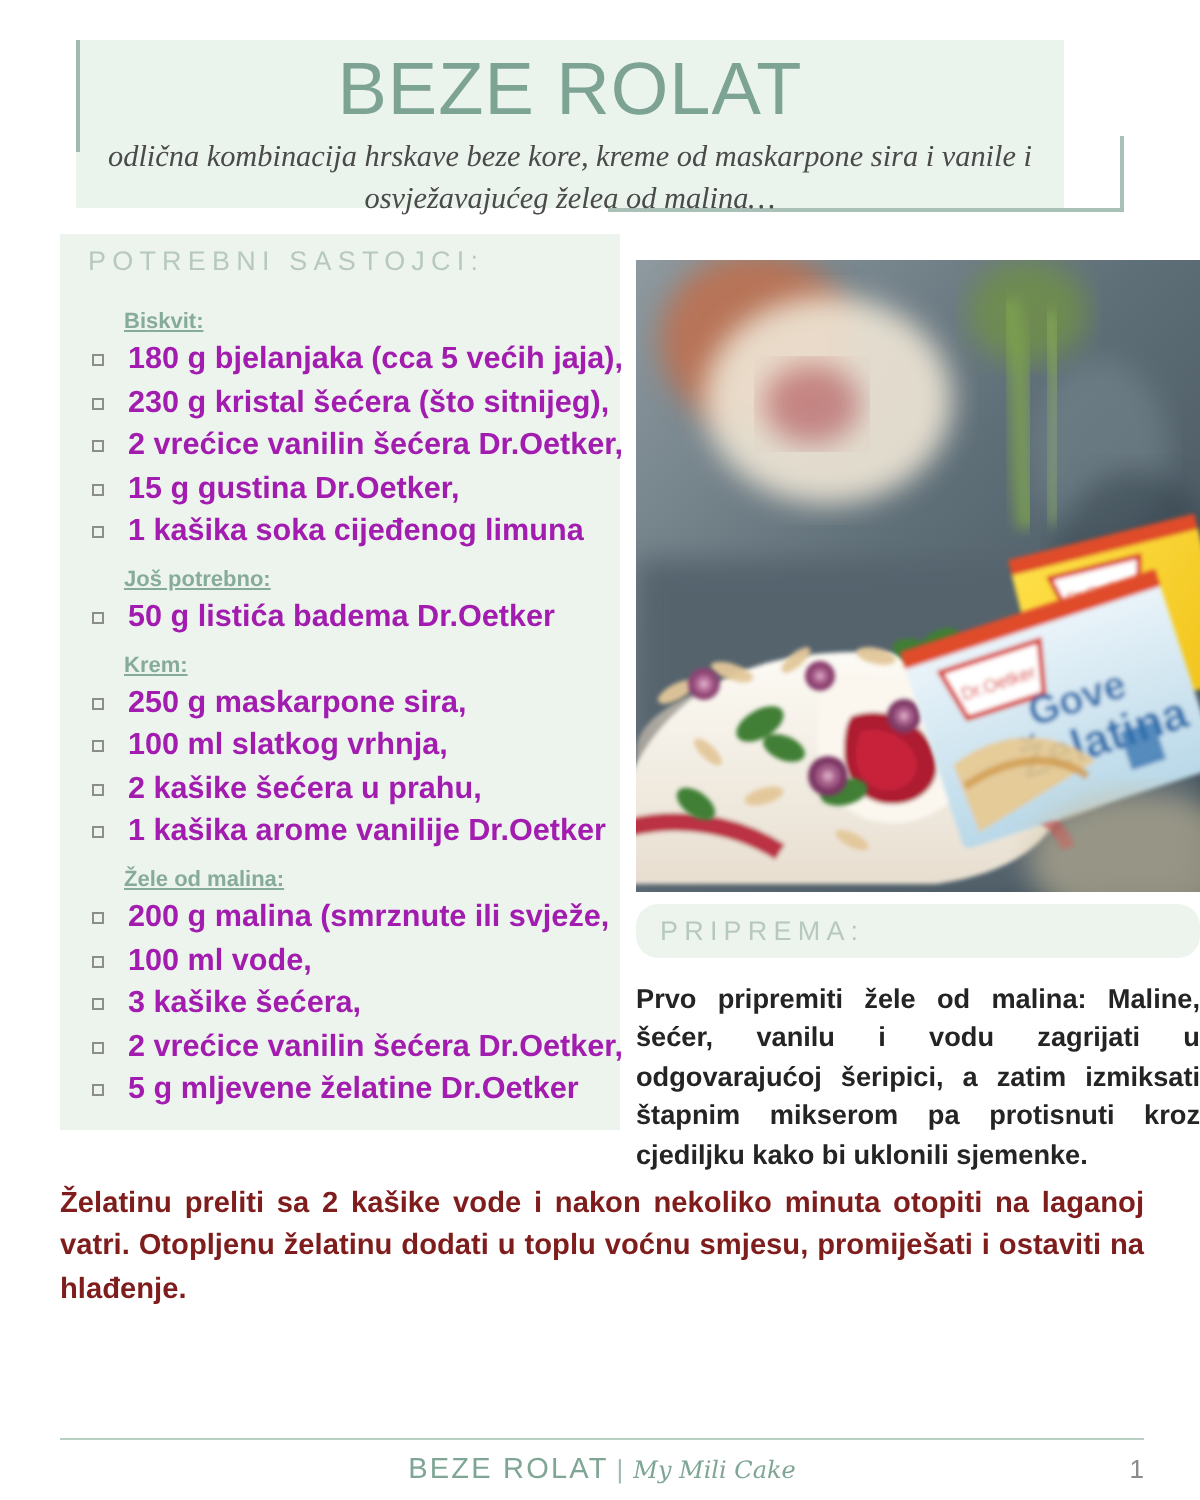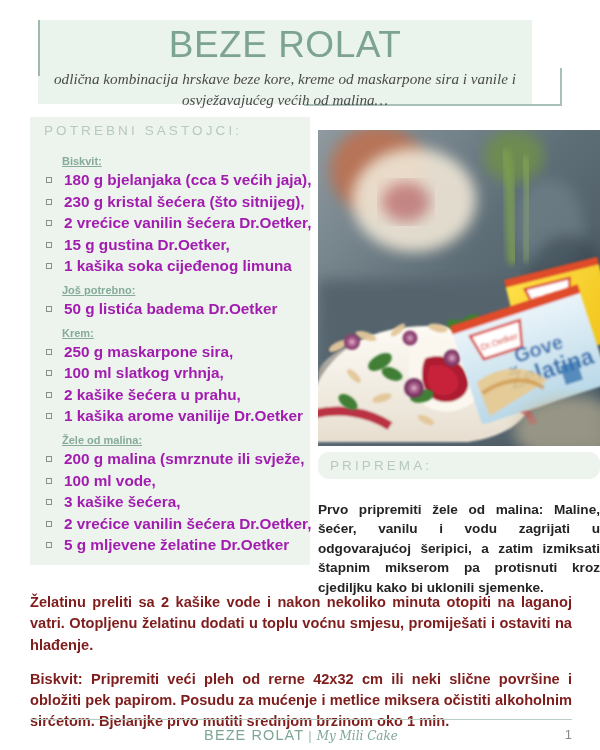--- a/index.html
+++ b/index.html
@@ -148,21 +148,21 @@
     left: 318px;
     top: 452px;
     width: 282px;
   }
   .prep-head { padding-left: 12px; border-radius: 11px; }
   .prep-body {
     font-size: 13.6px;
     line-height: 19.4px;
     text-align: justify;
     color: #242424;
-    margin-top: 21px;
+    margin-top: 11px;
     font-weight: 700;
   }
 
   
   .bottom {
     position: absolute;
     left: 30px;
     top: 592px;
     width: 542px;
   }
@@ -223,21 +223,21 @@
 </style>
 </head>
 <body>
 
 <div class="header-wrap">
   <div class="header-band"></div>
   <div class="header-rule-left"></div>
   <div class="header-rule-bottom"></div>
   <div class="header-rule-right"></div>
   <div class="recipe-title">BEZE ROLAT</div>
-  <div class="recipe-subtitle">odlična kombinacija hrskave beze kore, kreme od maskarpone sira i vanile i osvježavajućeg većih od malina…</div>
+  <div class="recipe-subtitle">odlična kombinacija hrskave beze kore, kreme od maskarpone sira i vanile i osvježavajućeg želea od malina…</div>
 </div>
 
 <div class="ingredients">
   <div class="sec-head">POTREBNI SASTOJCI:</div>
   <div class="ing-body">
 
     <div class="ing-group">
       <div class="ing-group-title">Biskvit:</div>
       <ul class="ing-list">
         <li>180 g bjelanjaka (cca 5 većih jaja),</li>
@@ -418,21 +418,20 @@
   </svg>
 </div>
 
 <div class="prep">
   <div class="sec-head prep-head">PRIPREMA:</div>
   <div class="prep-body">Prvo pripremiti žele od malina: Maline, šećer, vanilu i vodu zagrijati u odgovarajućoj šeripici, a zatim izmiksati štapnim mikserom pa protisnuti kroz cjediljku kako bi uklonili sjemenke.</div>
 </div>
 
 <div class="bottom">
   <p>Želatinu   preliti sa 2 kašike vode i nakon nekoliko minuta otopiti na laganoj vatri. Otopljenu želatinu dodati u toplu voćnu smjesu, promiješati i ostaviti na hlađenje.</p>
-  <p>Biskvit: Pripremiti veći pleh od rerne 42x32 cm ili neki slične površine i obložiti pek papirom. Posudu za mućenje i metlice miksera očistiti alkoholnim sirćetom. Bjelanjke prvo mutiti srednjom brzinom oko 1 min.</p>
 </div>
 
 <div class="footer-rule"></div>
 <div class="footer">
   <div class="footer-center">
     <span class="footer-name">BEZE ROLAT</span><span class="footer-sep">|</span><span class="footer-brand">My Mili Cake</span>
   </div>
   <div class="footer-page">1</div>
 </div>
 

